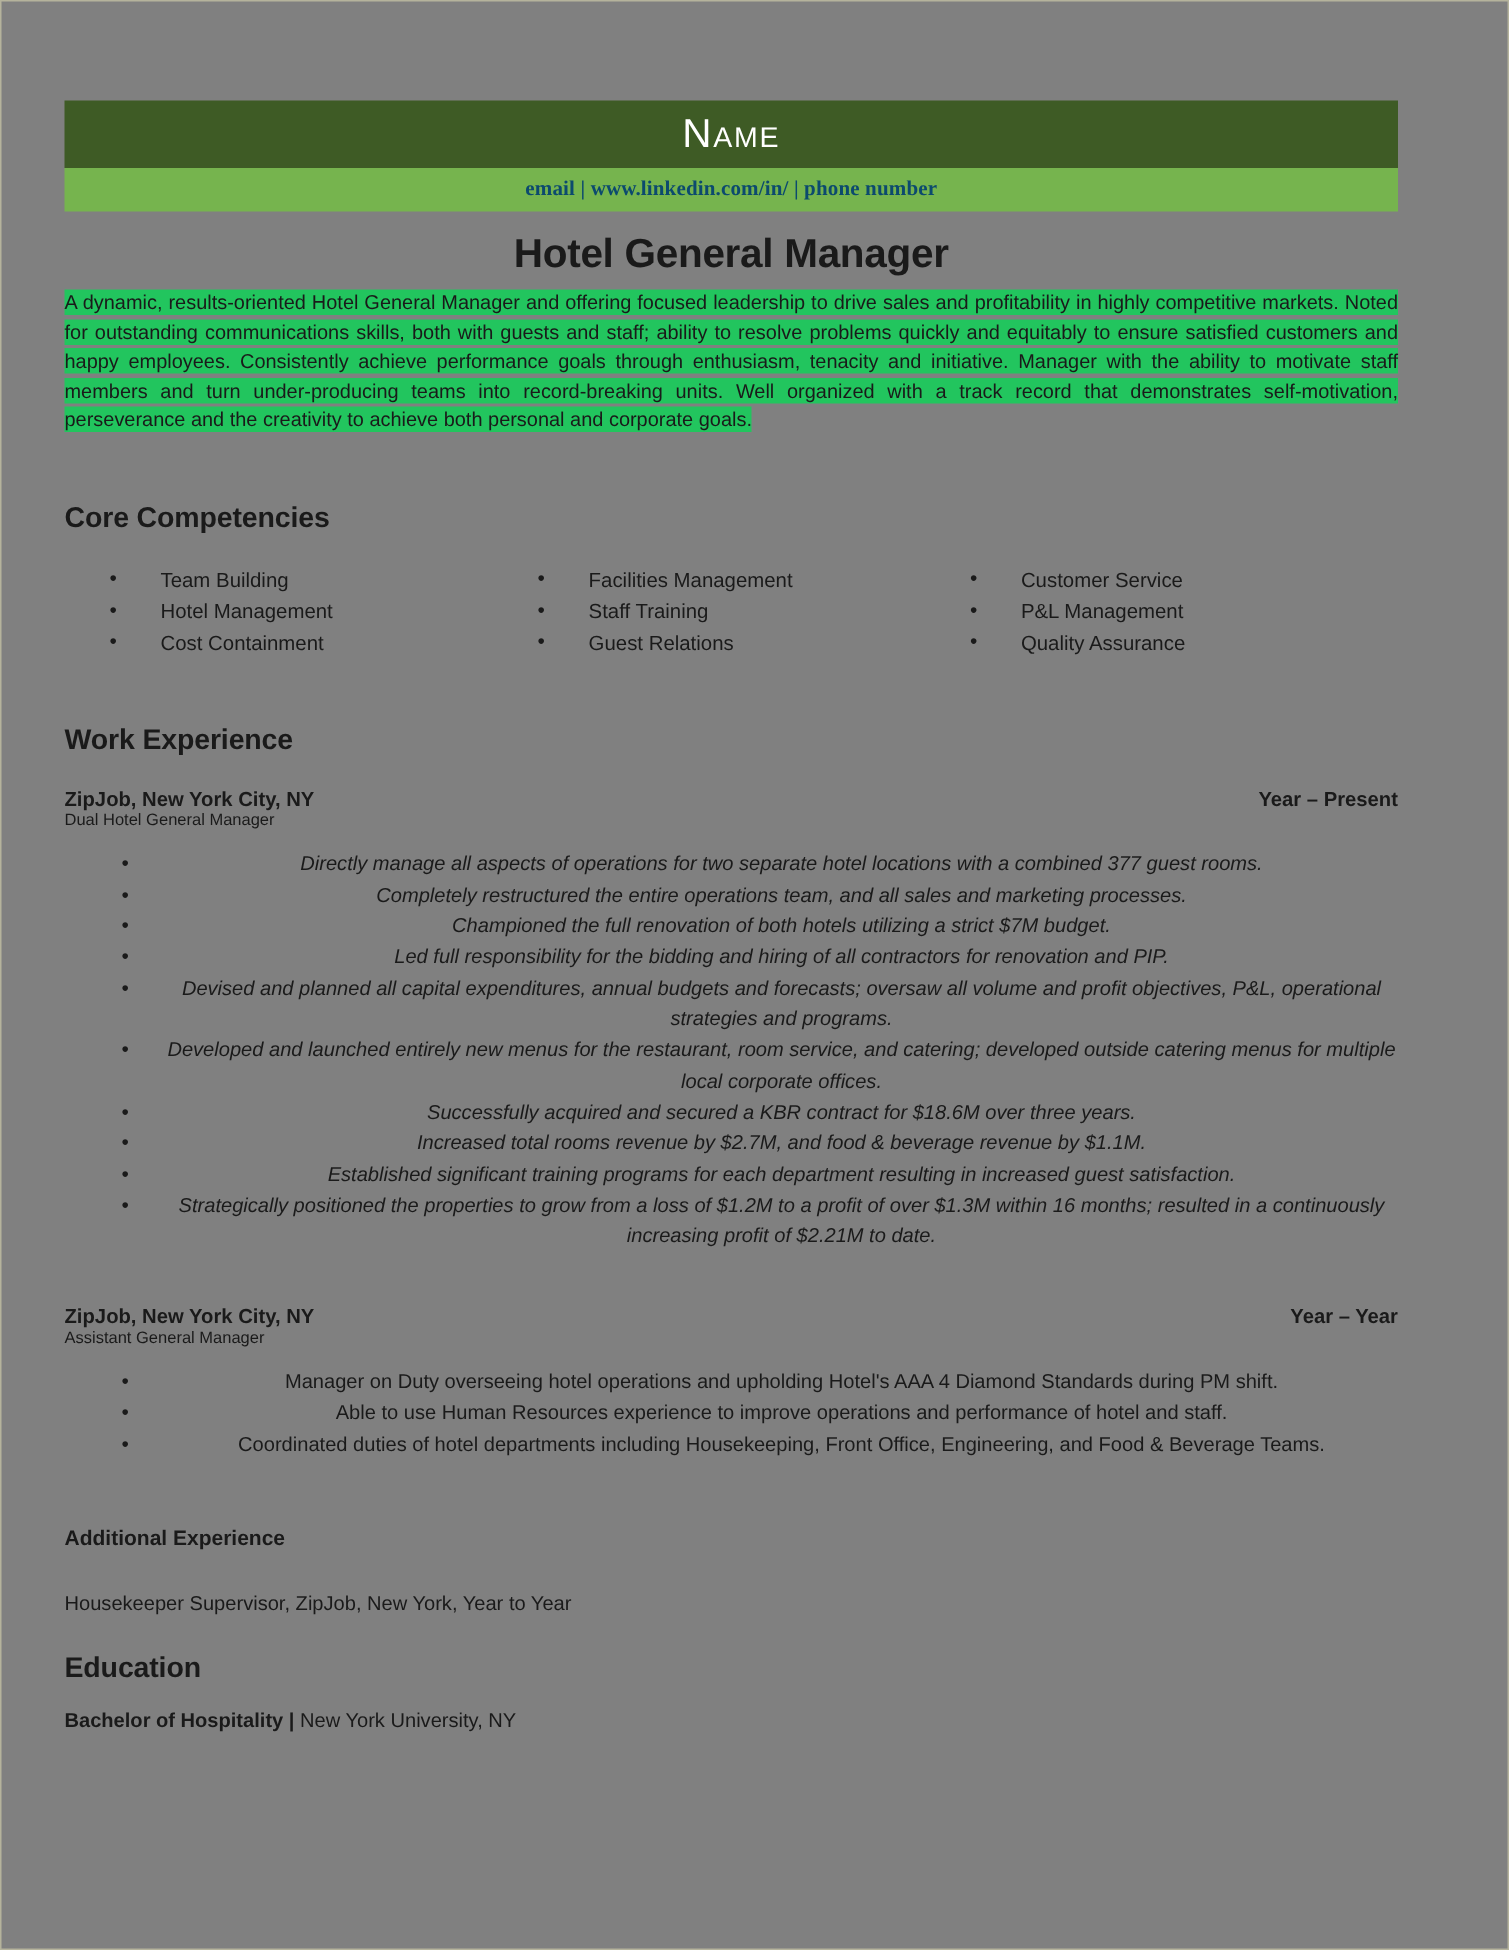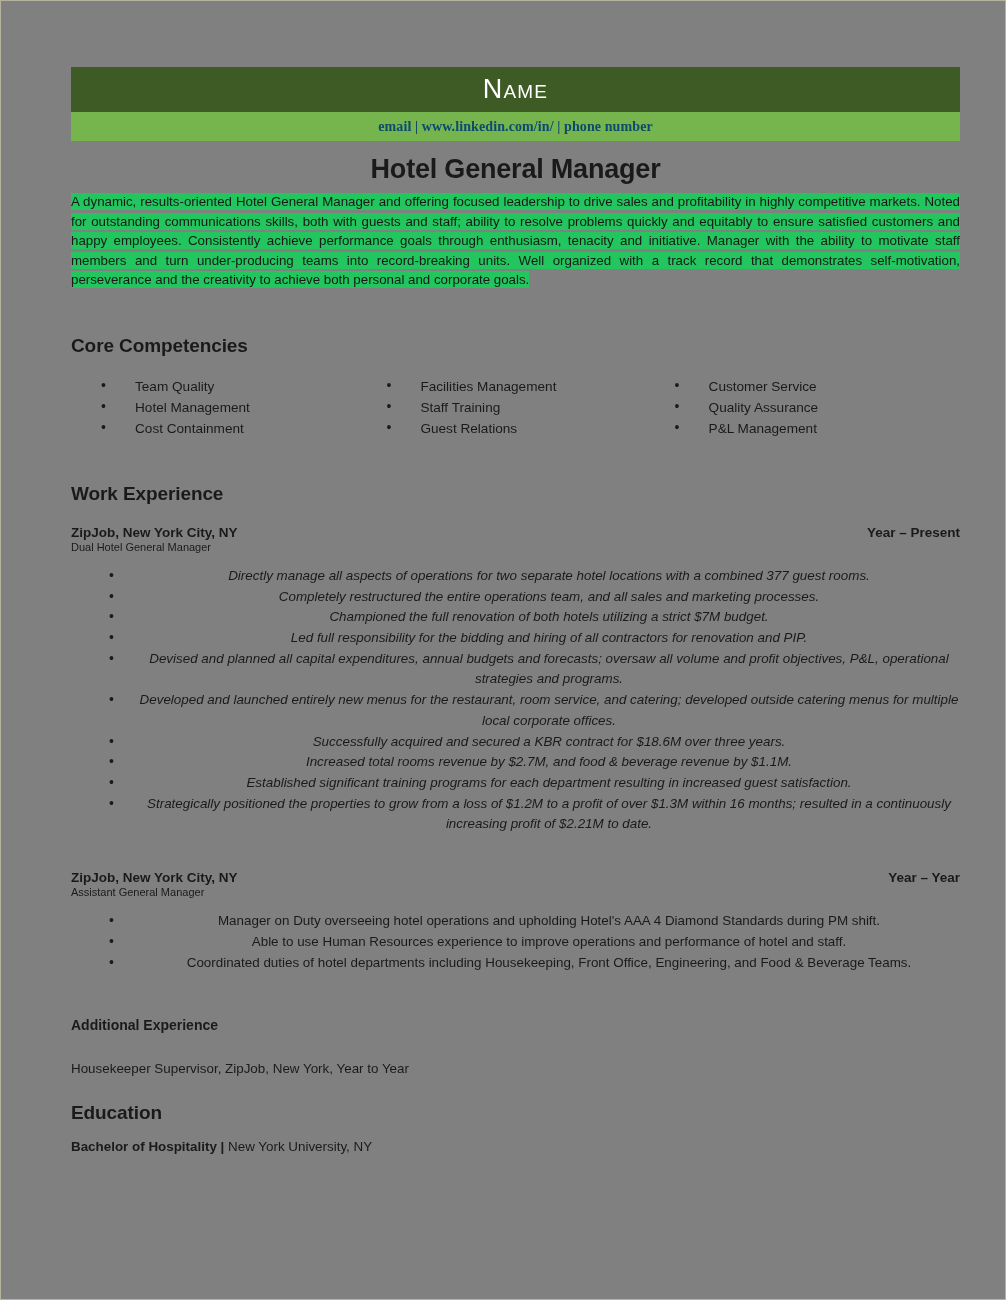--- a/index.html
+++ b/index.html
@@ -21,21 +21,21 @@
   .page {
     position: relative;
     width: 1004px;
     height: 1298px;
     box-sizing: border-box;
     padding: 0;
   }
 
   .content {
     position: absolute;
-    left: 70px;
+    left: 42px;
     top: 0;
     width: 889px;
   }
 
   
   .name-bar {
     margin-top: 66px;
     background: #3E5B25;
     height: 45px;
     display: flex;
@@ -196,33 +196,33 @@
       <div class="contact-text">email | www.linkedin.com/in/ | phone number</div>
     </div>
 
     <div class="job-title">Hotel General Manager</div>
 
     <div class="summary"><span class="hl">A  dynamic,  results-oriented Hotel General Manager and offering  focused  leadership  to  drive  sales  and  profitability  in  highly competitive markets. Noted for outstanding communications skills, both with guests and staff; ability to resolve problems quickly and equitably to ensure satisfied customers and happy employees.  Consistently achieve performance goals through enthusiasm, tenacity and initiative.  Manager with the ability to motivate staff members and turn under-producing teams into record-breaking units.   Well organized  with  a  track  record  that  demonstrates  self-motivation,  perseverance  and  the creativity  to  achieve  both  personal  and corporate goals. </span></div>
 
     <div class="section-h core">Core Competencies</div>
     <div class="comp-wrap">
       <div class="comp-col">
-        <div class="comp-item">Team Quality</div>
+        <div class="comp-item">Team Building</div>
         <div class="comp-item">Hotel Management</div>
         <div class="comp-item">Cost Containment</div>
       </div>
       <div class="comp-col">
         <div class="comp-item">Facilities Management</div>
         <div class="comp-item">Staff Training</div>
         <div class="comp-item">Guest Relations</div>
       </div>
       <div class="comp-col">
         <div class="comp-item">Customer Service</div>
+        <div class="comp-item">P&amp;L Management</div>
         <div class="comp-item">Quality Assurance</div>
-        <div class="comp-item">P&amp;L Management</div>
       </div>
     </div>
 
     <div class="section-h work">Work Experience</div>
 
     <div class="job-head">
       <span>ZipJob, New York City, NY</span>
       <span>Year – Present</span>
     </div>
     <div class="job-role">Dual Hotel General Manager</div>

